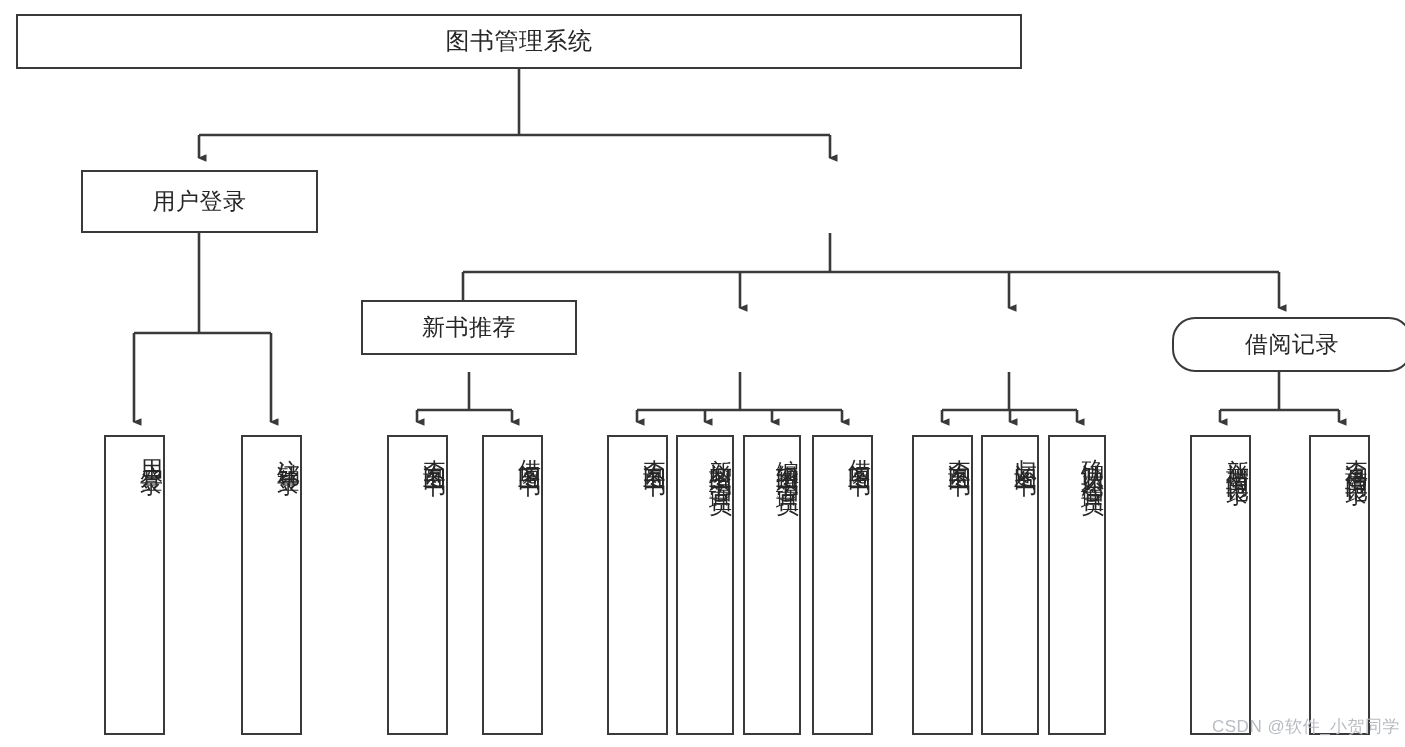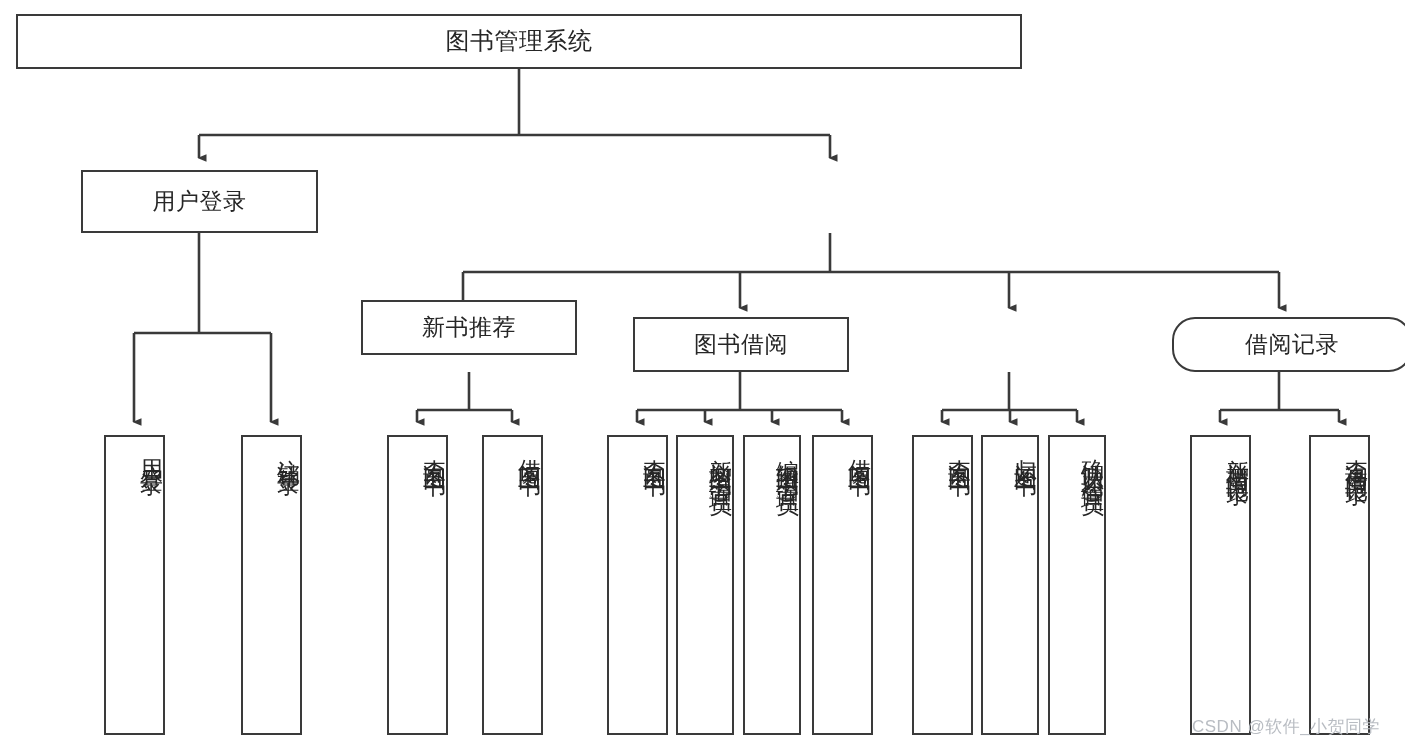--- a/index.html
+++ b/index.html
@@ -130,23 +130,20 @@
 
   <div class="node horiz" style="left:81px; top:170px; width:237px; height:63px;">
     <span>用户登录</span>
   </div>
 
 
   <div class="node horiz" style="left:361px; top:300px; width:216px; height:55px;">
     <span>新书推荐</span>
   </div>
 
-  <div class="node horiz" style="left:633px; top:317px; width:216px; height:55px;">
-    <span>图书借阅</span>
-  </div>
 
 
   <div class="node horiz" style="left:1172px; top:317px; width:240px; height:55px;border-radius:23px;">
     <span>借阅记录</span>
   </div>
 
   <div class="node vert" style="left:104px; top:435px; width:61px; height:300px;">
     <span class="vtext">用户登录</span>
   </div>
 
@@ -191,15 +188,15 @@
   </div>
 
   <div class="node vert" style="left:1190px; top:435px; width:61px; height:300px;">
     <span class="vtext">新增借阅记录</span>
   </div>
 
   <div class="node vert" style="left:1309px; top:435px; width:61px; height:300px;">
     <span class="vtext">查询借阅记录</span>
   </div>
 
-  <div class="watermark" style="left:1192px; top:715px;">CSDN @软件_小贺同学</div>
+  <div class="watermark" style="left:1192px; top:715px;padding-left:20px;">CSDN @软件_小贺同学</div>
 
 </div>
 
 </body></html>

